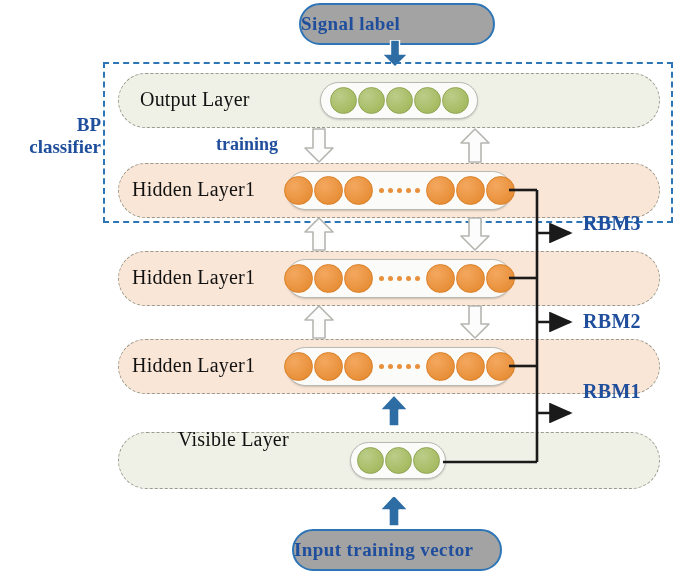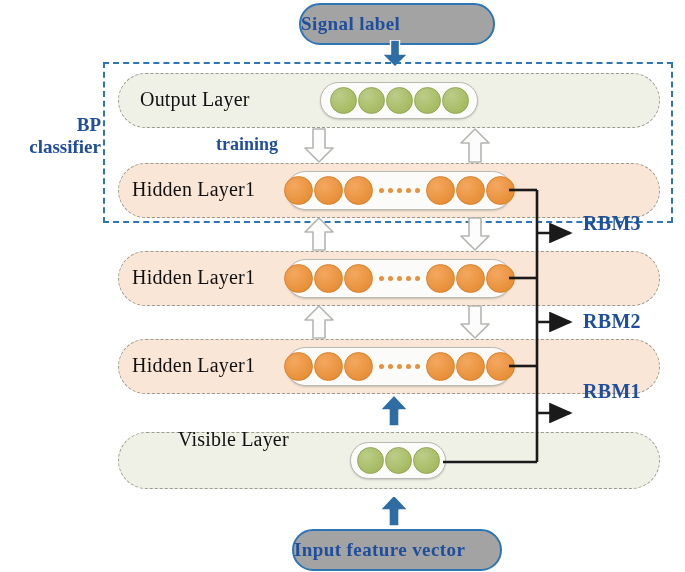--- a/index.html
+++ b/index.html
@@ -237,16 +237,16 @@
     <path d="M537 233 H570" stroke="#1a1a1a" stroke-width="2.6" fill="none" marker-end="url(#ah)"></path>
     <path d="M537 322 H570" stroke="#1a1a1a" stroke-width="2.6" fill="none" marker-end="url(#ah)"></path>
     <path d="M537 413 H570" stroke="#1a1a1a" stroke-width="2.6" fill="none" marker-end="url(#ah)"></path>
   </svg>
 
   <div class="rbm" style="left:583px;top:212px;">RBM3</div>
   <div class="rbm" style="left:583px;top:310px;">RBM2</div>
   <div class="rbm" style="left:583px;top:380px;">RBM1</div>
 
   <div class="capsule" style="left:292px;top:529px;width:206px;height:38px;">
-    <span>Input feature vector</span>
+    <span>Input training vector</span>
   </div>
 
 </div>
 
 </body></html>

